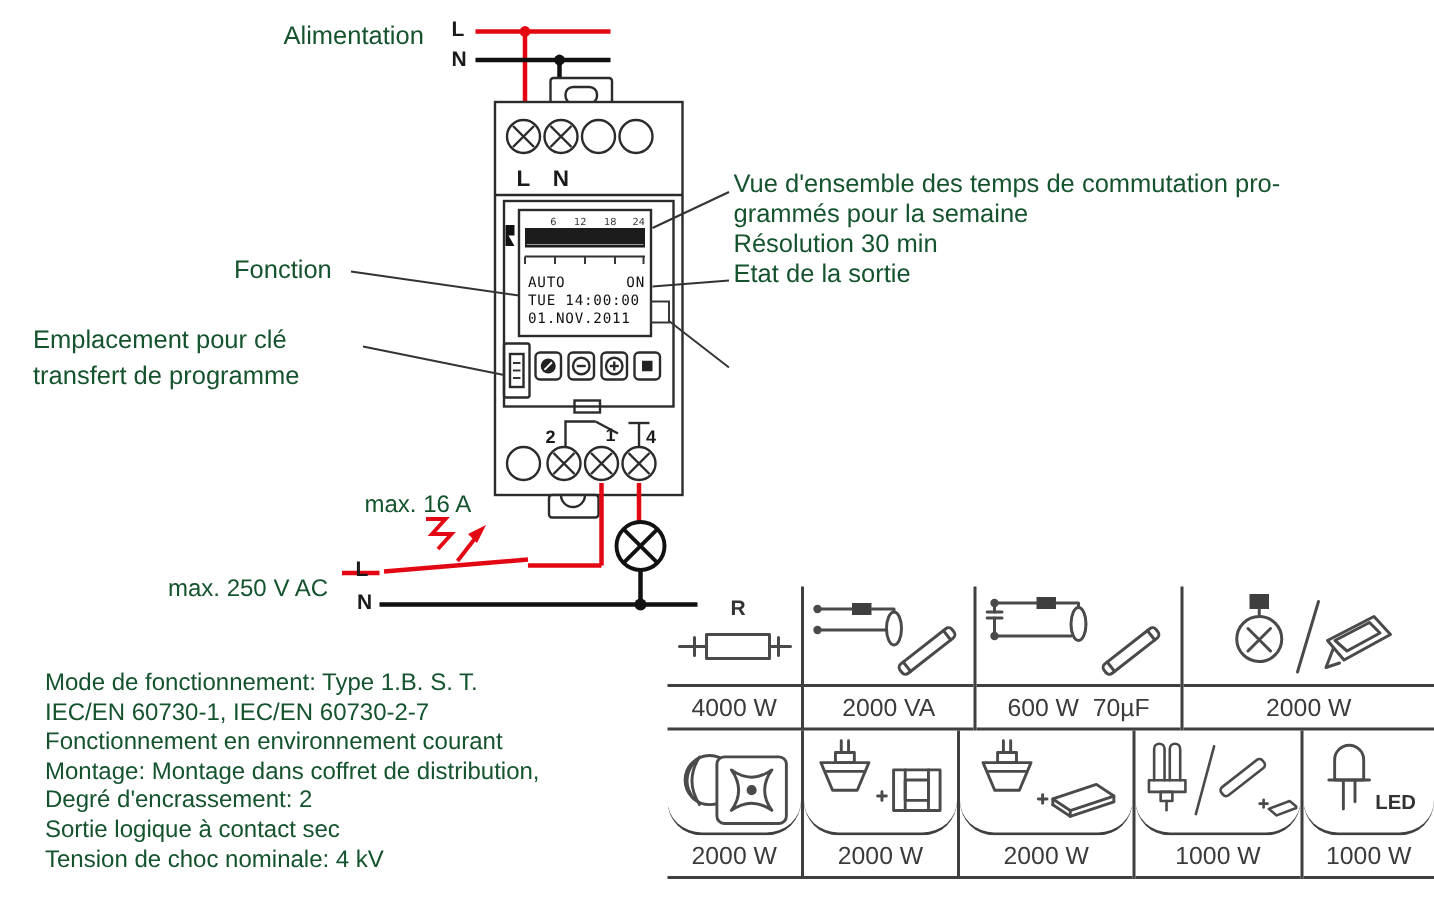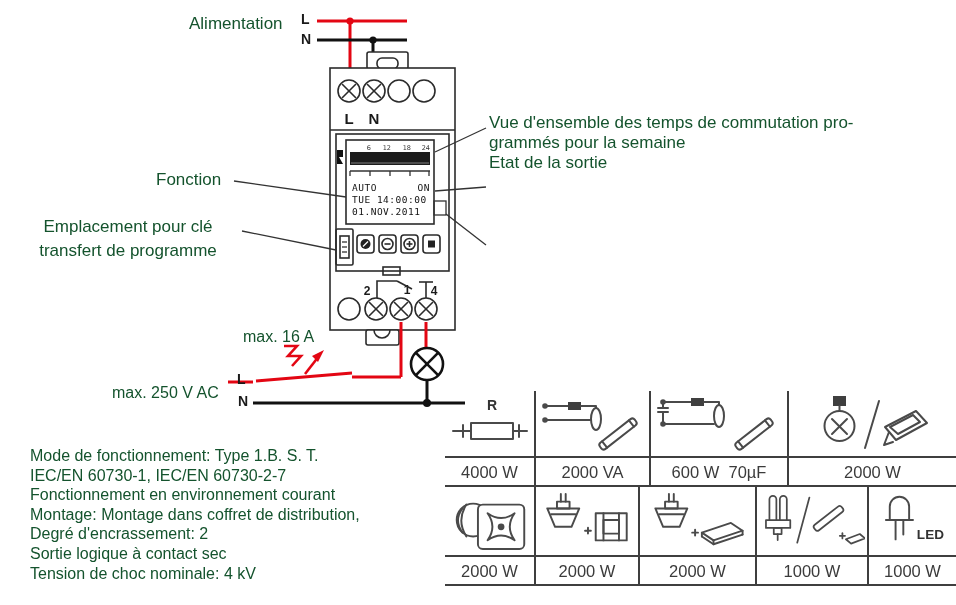--- a/index.html
+++ b/index.html
@@ -13,30 +13,30 @@
   .w-red{stroke:var(--live,#e30613);stroke-width:3;fill:none;}
   .w-red2{stroke:var(--live,#e30613);stroke-width:2.6;fill:none;}
   .w-blk{stroke:#111;stroke-width:3;fill:none;}
   .tl{font:700 15px "Liberation Sans",sans-serif;fill:#1a1a1a;}
   .tl2{font:700 12px "Liberation Sans",sans-serif;fill:#1a1a1a;}
   .tick{font:6.5px "DejaVu Sans",sans-serif;fill:#333;}
   .lcd{font:9.5px "DejaVu Sans Mono",monospace;fill:#111;letter-spacing:.5px;}
   .lbl{position:absolute;font-size:16px;line-height:20px;color:#14532d;white-space:nowrap;}
   .big{font-size:17px;}
   .bold{font-weight:700;font-size:14px;color:#1a1a1a;}
-  .center{text-align:center;white-space:normal;}
+  .center{text-align:left;white-space:normal;}
   
   .ltable{position:absolute;left:445px;top:391px;width:511px;}
   .sec{display:flex;}
   .col{box-sizing:border-box;border-left:2px solid #3f3f3f;}
   .col:first-child{border-left:none;}
   .icon-area{display:flex;align-items:center;justify-content:center;box-sizing:border-box;
              border-bottom:2px solid #3f3f3f;}
   .sec1 .icon-area{height:67px;}
-  .sec2 .icon-area{height:70px;}
+  .sec2 .icon-area{height:70px;border-radius:23px;}
   .label-area{box-sizing:border-box;height:29px;border-bottom:2px solid #3f3f3f;
               text-align:center;font-size:16.5px;padding-top:5px;color:#3b3b3b;white-space:pre;}
   .ico{stroke:#4a4a4a;stroke-width:2;fill:none;stroke-linejoin:round;stroke-linecap:round;}
   .icolbl{font:600 14px "Liberation Sans",sans-serif;fill:#333;stroke:none;}
 </style>
 </head>
 <body>
 
 <div class="canvas">
 
@@ -199,20 +199,21 @@
   <div class="lbl big" style="left:156px;top:170px;">Fonction</div>
 
   <div class="lbl big center" style="left:22px;top:215px;width:212px;line-height:24px;">
     <div>Emplacement pour clé</div>
     <div>transfert de programme</div>
   </div>
 
   <div class="lbl big" style="left:489px;top:113px;">
     <div>Vue d'ensemble des temps de commutation pro-</div>
     <div>grammés pour la semaine</div>
+    <div>Résolution 30 min</div>
     <div>Etat de la sortie</div>
   </div>
 
   <div class="lbl" style="left:243px;top:327px;">max. 16 A</div>
   <div class="lbl" style="left:112px;top:383px;">max. 250 V AC</div>
   <div class="lbl bold" style="left:237px;top:369px;">L</div>
   <div class="lbl bold" style="left:238px;top:391px;">N</div>
 
   <div class="lbl" style="left:30px;top:446px;line-height:19.6px;">
     <div>Mode de fonctionnement: Type 1.B. S. T.</div>

